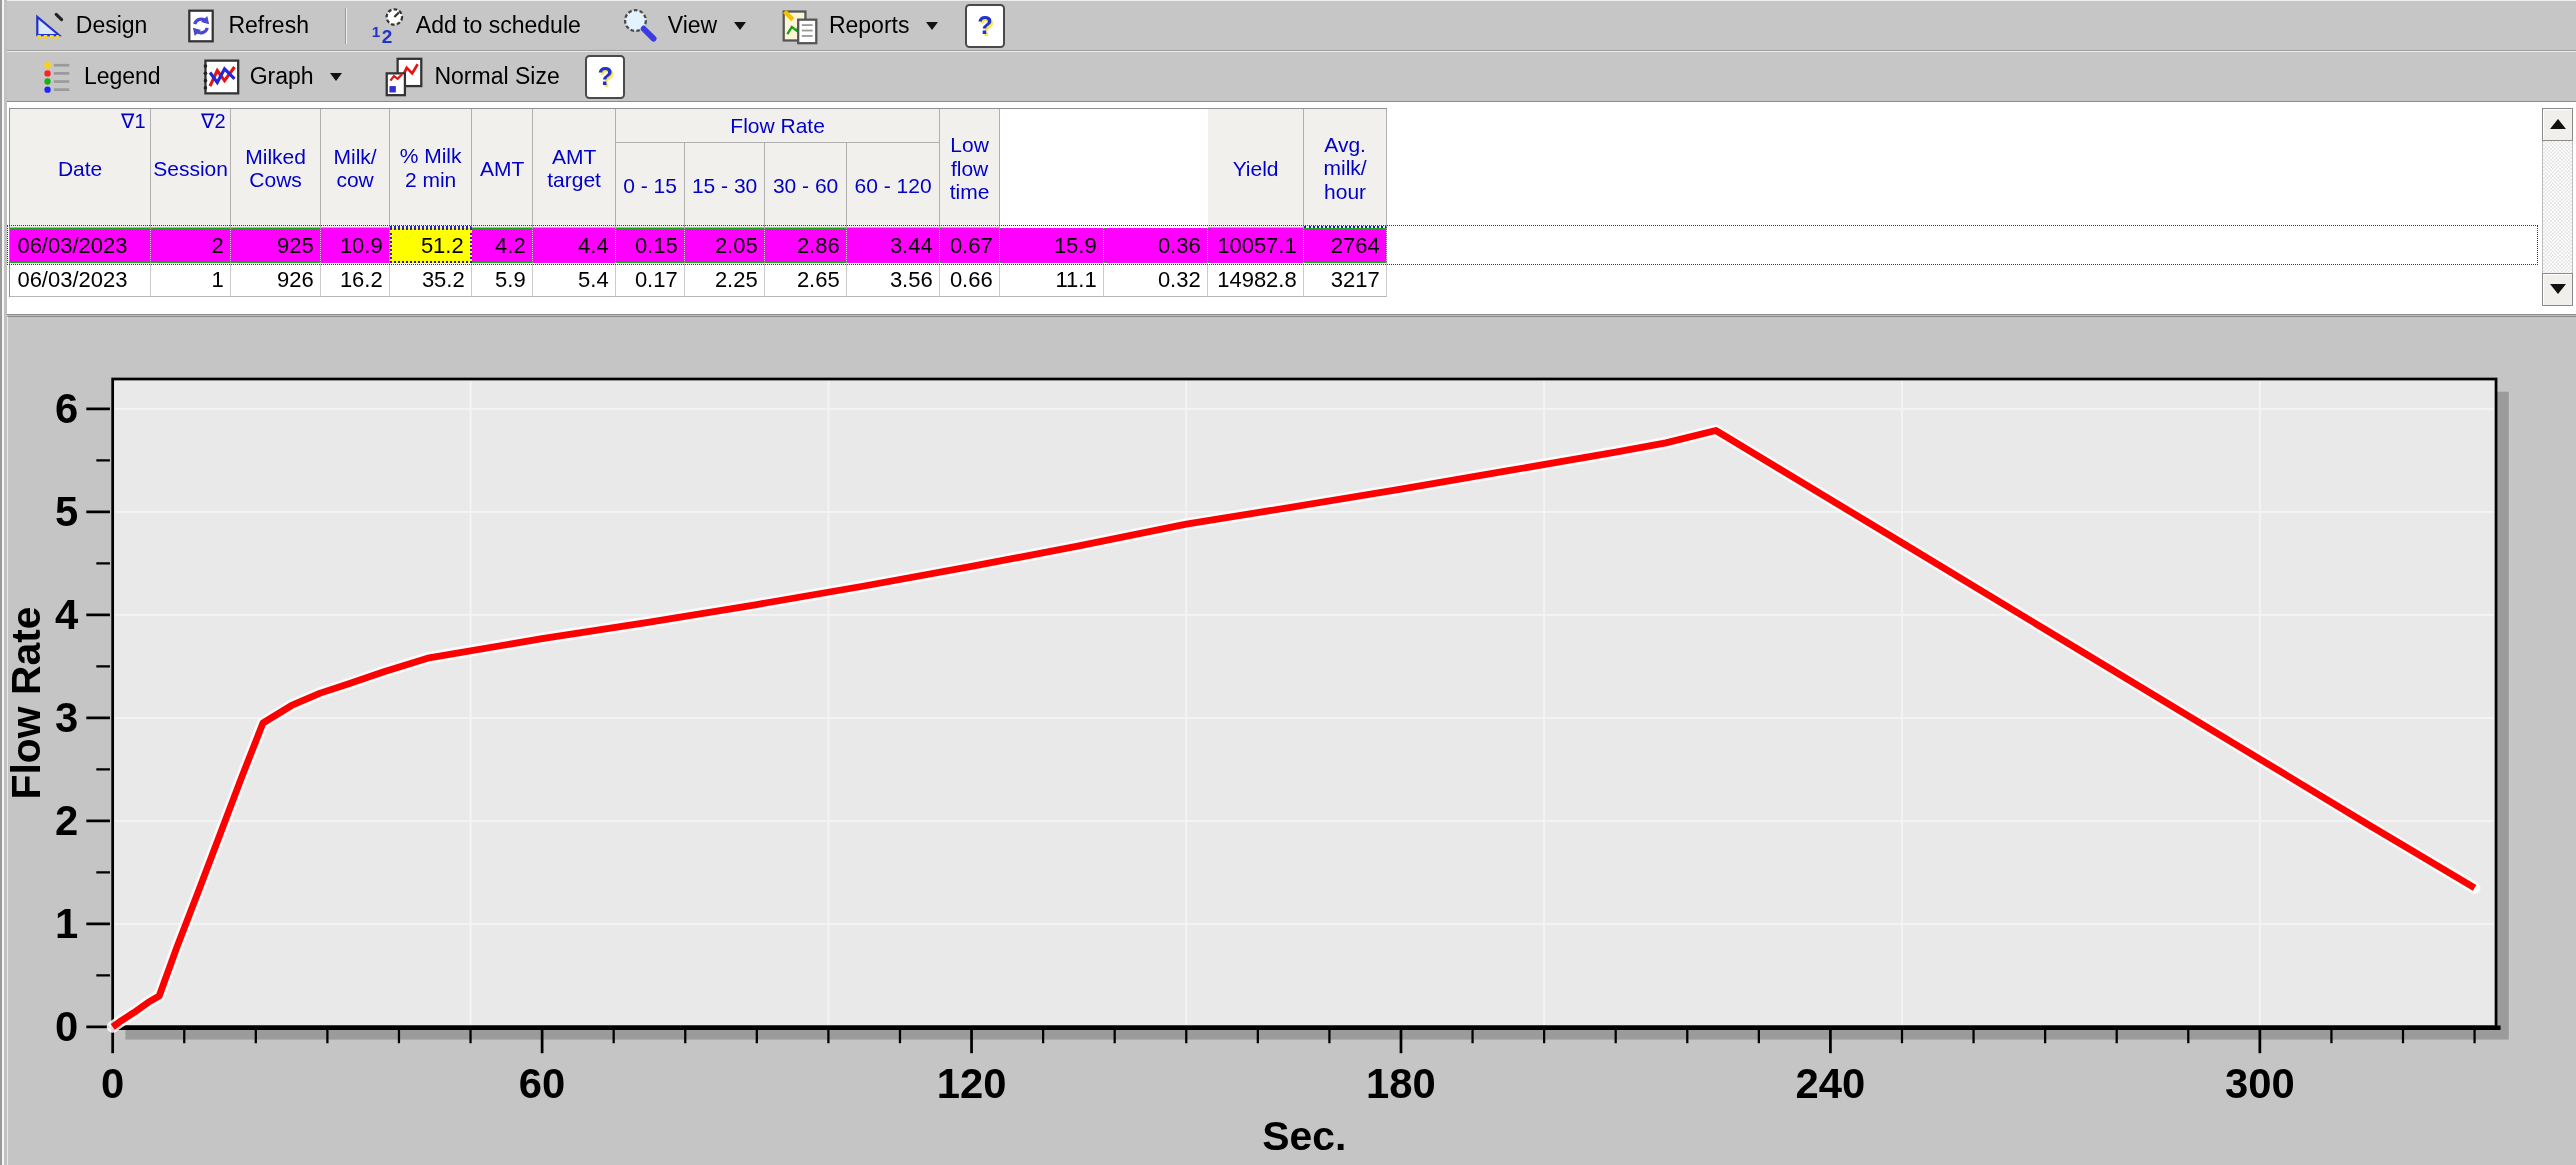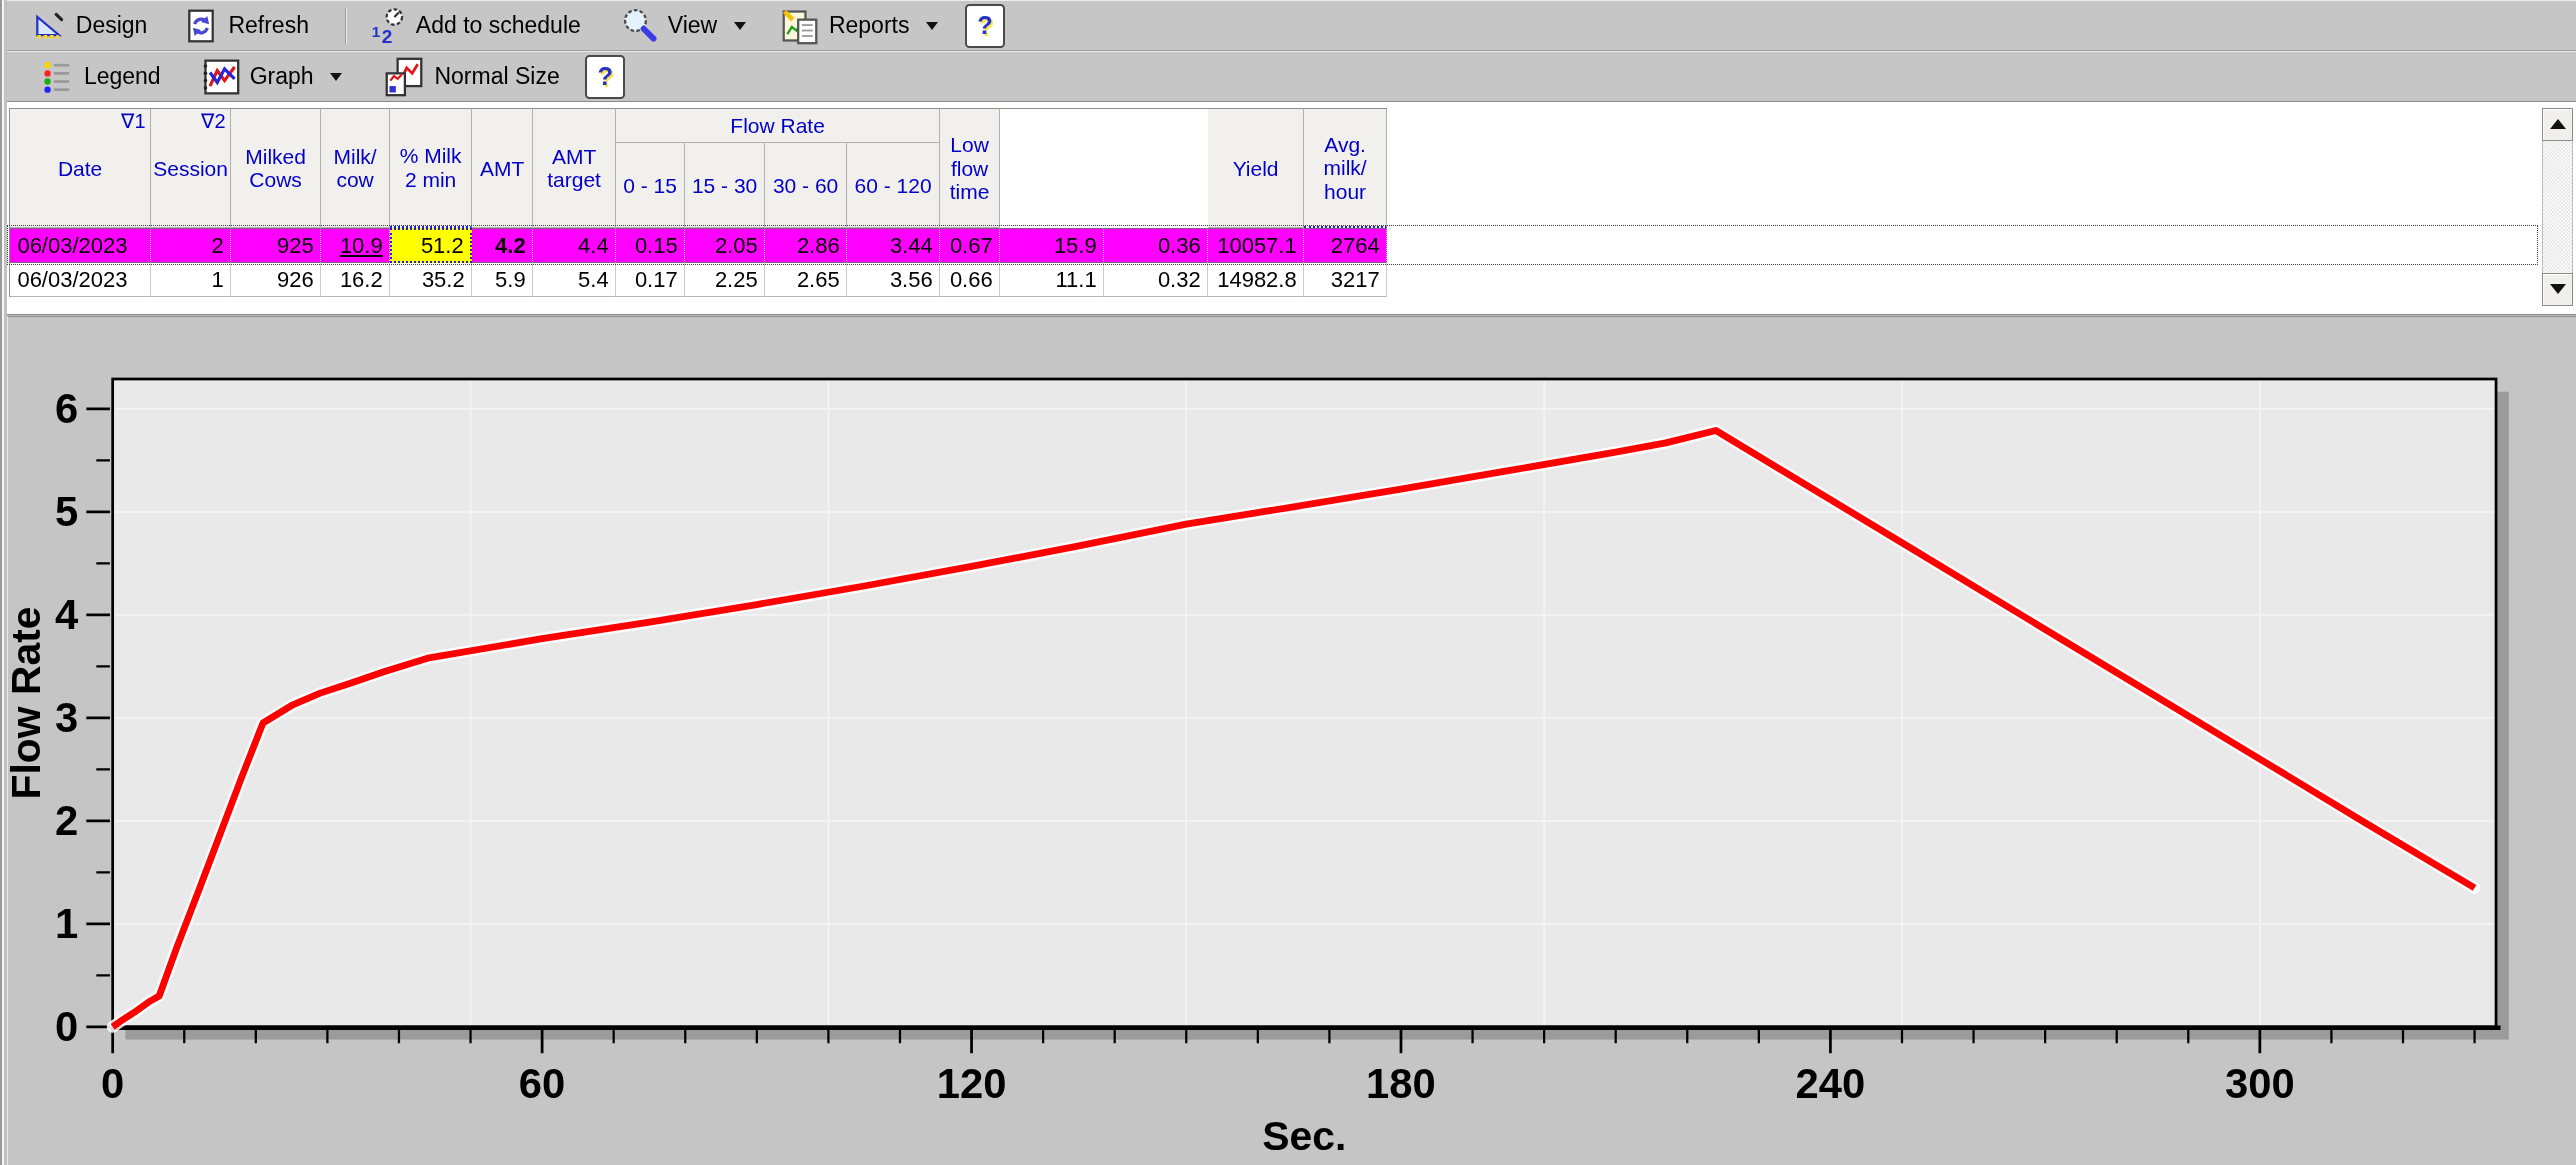--- a/index.html
+++ b/index.html
@@ -211,23 +211,23 @@
         </div>
       <div class="h" style="grid-area:1/15/3/16">
           <span>Yield</span>
         </div>
       <div class="h bdot" style="grid-area:1/16/3/17">
           <span>Avg. milk/ hour</span>
         </div>
     <div class="cell sel left" style="grid-area: 3 / 1;">06/03/2023</div>
         <div class="cell sel" style="grid-area: 3 / 2;">2</div>
         <div class="cell sel" style="grid-area: 3 / 3;">925</div>
-        <div class="cell sel" style="grid-area: 3 / 4; text-decoration: underline;">10.9</div>
+        <div class="cell sel" style="grid-area: 3 / 4;">10.9</div>
         <div class="cell sel focus" style="grid-area: 3 / 5;">51.2</div>
-        <div class="cell sel" style="grid-area: 3 / 6; font-weight: bold;">4.2</div>
+        <div class="cell sel" style="grid-area: 3 / 6;">4.2</div>
         <div class="cell sel" style="grid-area: 3 / 7;">4.4</div>
         <div class="cell sel" style="grid-area: 3 / 8;">0.15</div>
         <div class="cell sel" style="grid-area: 3 / 9;">2.05</div>
         <div class="cell sel" style="grid-area: 3 / 10;">2.86</div>
         <div class="cell sel" style="grid-area: 3 / 11;">3.44</div>
         <div class="cell sel" style="grid-area: 3 / 12;">0.67</div>
         <div class="cell sel" style="grid-area: 3 / 13;">15.9</div>
         <div class="cell sel" style="grid-area: 3 / 14;">0.36</div>
         <div class="cell sel" style="grid-area: 3 / 15;">10057.1</div>
         <div class="cell sel" style="grid-area: 3 / 16;">2764</div>

